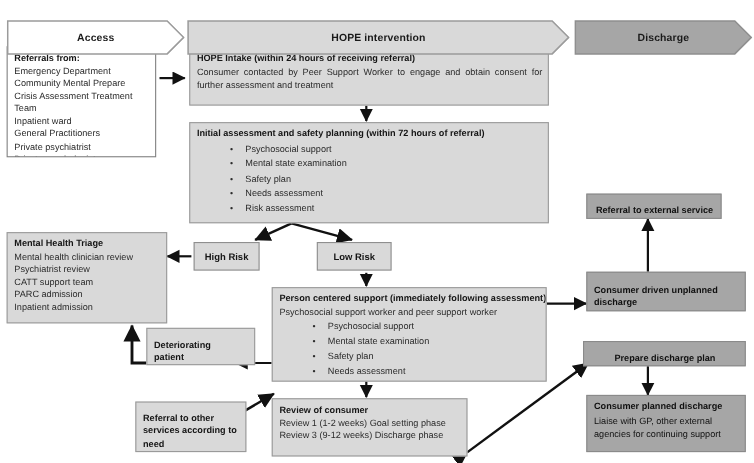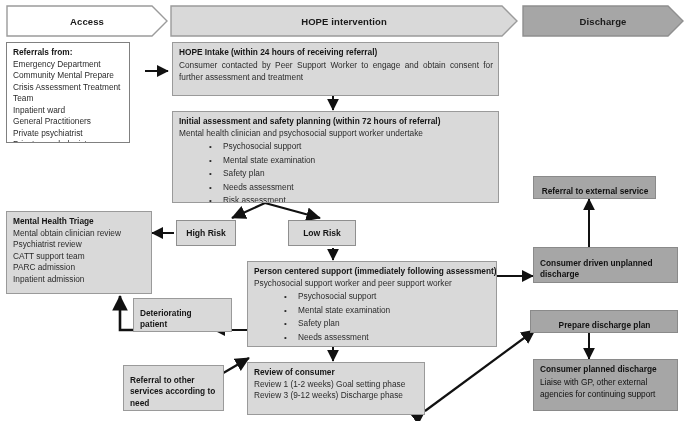--- a/index.html
+++ b/index.html
@@ -25,20 +25,21 @@
     position:absolute;
     display:flex;
     align-items:center;
     justify-content:center;
     box-sizing:border-box;
     font-size:9.5px;
     font-weight:bold;
     color:#1a1a1a;
     letter-spacing:.1px;
     z-index:3;
+    margin-top:13px;
   }
   .banner .bannerlabel{ position:relative; z-index:2; }
   .banner-shape{
     position:absolute;
     left:0; top:0; right:0; bottom:0;
     z-index:1;
   }
   .node{
     position:absolute;
     box-sizing:border-box;
@@ -170,21 +171,21 @@
 
     <line x1="201" y1="386" x2="249" y2="358" stroke="#111111" stroke-width="2.2" marker-start="url(#ah2)" marker-end="url(#ah2)"></line>
 
     <line x1="333" y1="346" x2="333" y2="361" stroke="#111111" stroke-width="2" marker-end="url(#ah)"></line>
 
     <line x1="425" y1="411" x2="535" y2="330" stroke="#111111" stroke-width="2.2" marker-start="url(#ah2)" marker-end="url(#ah2)"></line>
 
     <line x1="589" y1="333" x2="589" y2="359" stroke="#111111" stroke-width="2" marker-start="url(#ah)" marker-end="url(#ah)"></line>
   </svg>
 
-  <div class="node fill-white" style="left:6px; top:42px; width:124px; height:101px;">
+  <div class="node fill-white" style="left:6px; top:42px; width:136px; height:101px;">
     <div class="inner">
       <div class="title-line">Referrals from:</div>
       <div class="body-line">Emergency Department</div>
       <div class="body-line">Community Mental Prepare</div>
       <div class="body-line">Crisis Assessment Treatment Team</div>
       <div class="body-line">Inpatient ward</div>
       <div class="body-line">General Practitioners</div>
       <div class="body-line">Private psychiatrist</div>
       <div class="body-line">Private psychologist</div>
     </div>
@@ -193,21 +194,20 @@
   <div class="node fill-light" style="left:172px; top:42px; width:327px; height:54px;">
     <div class="inner">
       <div class="title-line">HOPE Intake (within 24 hours of receiving referral)</div>
       <div class="body-wrap">Consumer contacted by Peer Support Worker to engage and obtain consent for further assessment and treatment</div>
     </div>
   </div>
 
   <div class="node fill-light" style="left:172px; top:111px; width:327px; height:92px;">
     <div class="inner">
       <div class="title-line">Initial assessment and safety planning (within 72 hours of referral)</div>
-      <div class="body-line">Mental health clinician and psychosocial support worker undertake</div>
       <ul class="bullets">
         <li>Psychosocial support</li>
         <li>Mental state examination</li>
         <li>Safety plan</li>
         <li>Needs assessment</li>
         <li>Risk assessment</li>
       </ul>
     </div>
   </div>
 
@@ -215,21 +215,21 @@
     <span>High Risk</span>
   </div>
 
   <div class="pill" style="left:288px; top:220px; width:68px; height:26px;">
     <span>Low Risk</span>
   </div>
 
   <div class="node fill-light" style="left:6px; top:211px; width:146px; height:83px;">
     <div class="inner">
       <div class="title-line">Mental Health Triage</div>
-      <div class="body-line">Mental obtain clinician review</div>
+      <div class="body-line">Mental health clinician review</div>
       <div class="body-line">Psychiatrist review</div>
       <div class="body-line">CATT support team</div>
       <div class="body-line">PARC admission</div>
       <div class="body-line">Inpatient admission</div>
     </div>
   </div>
 
   <div class="node fill-light" style="left:247px; top:261px; width:250px; height:86px;">
     <div class="inner">
       <div class="title-line">Person centered support (immediately following assessment)</div>

